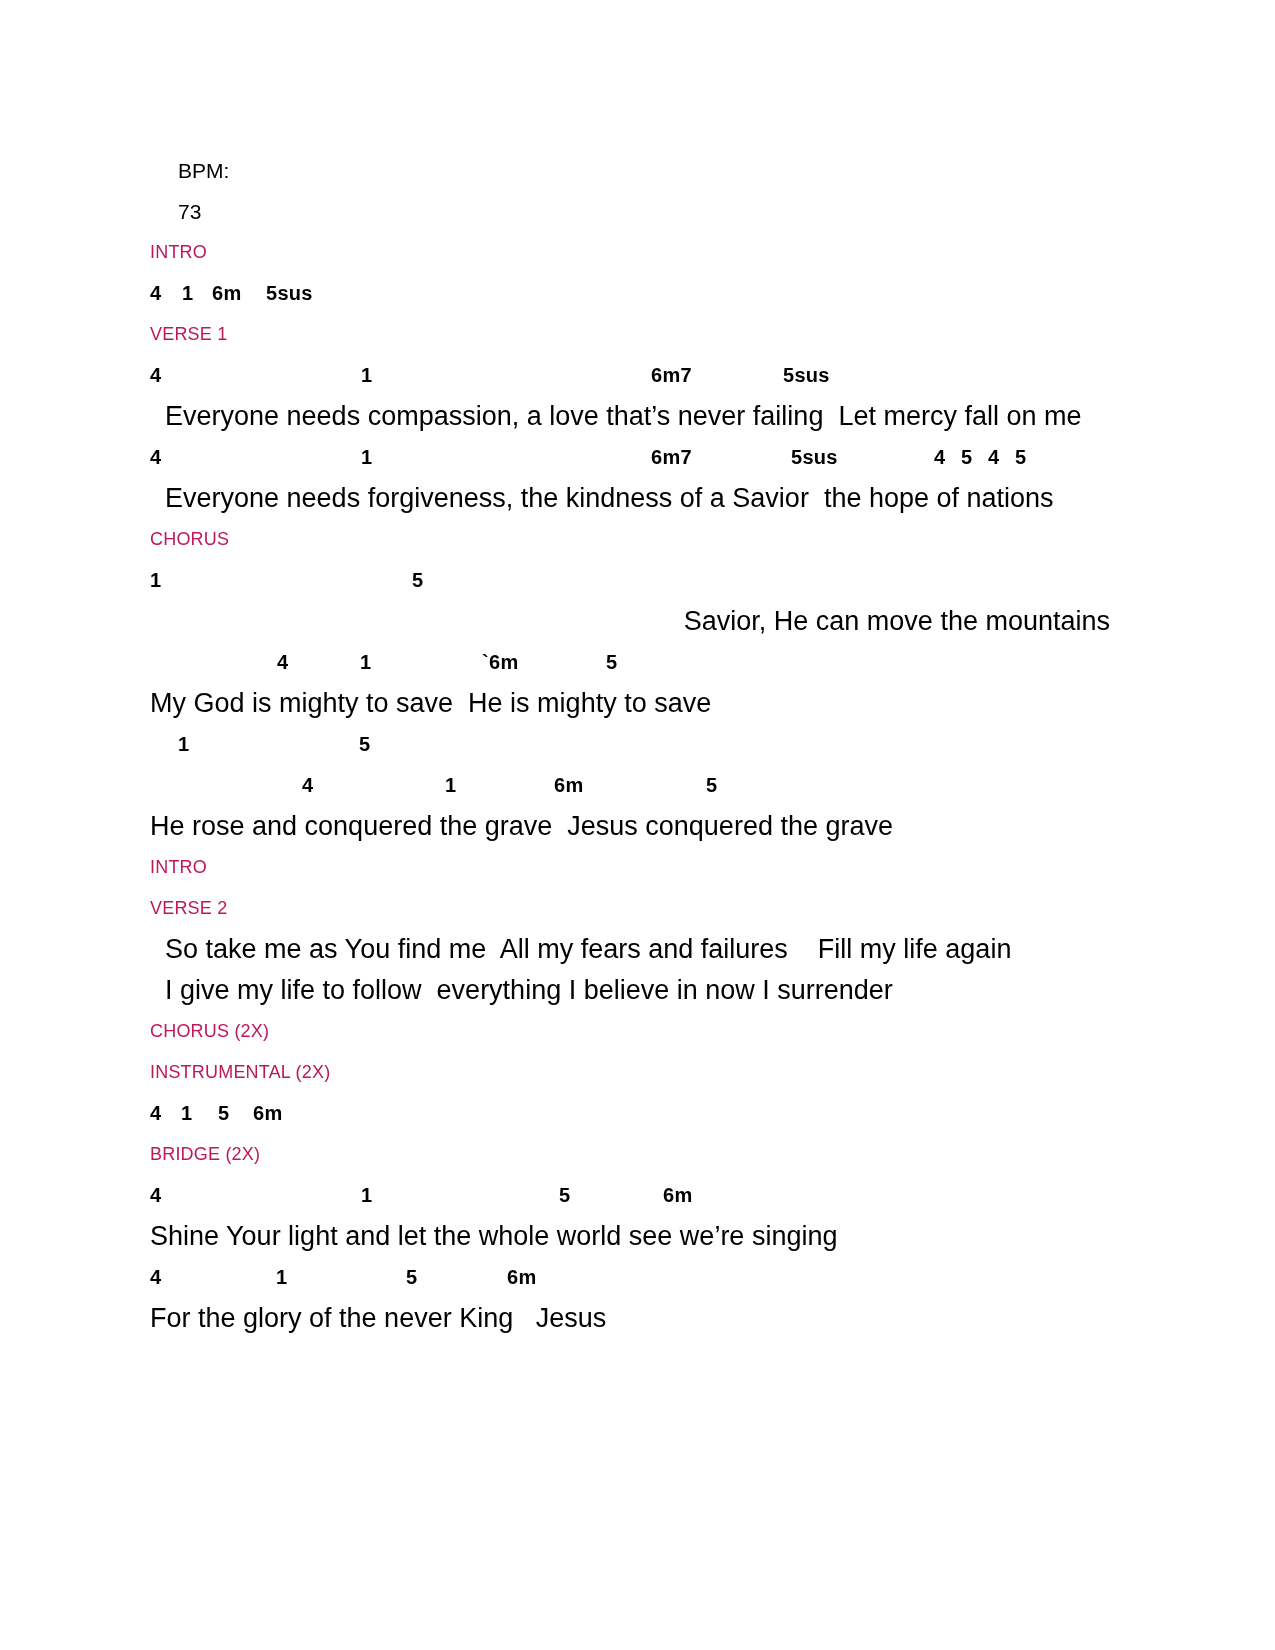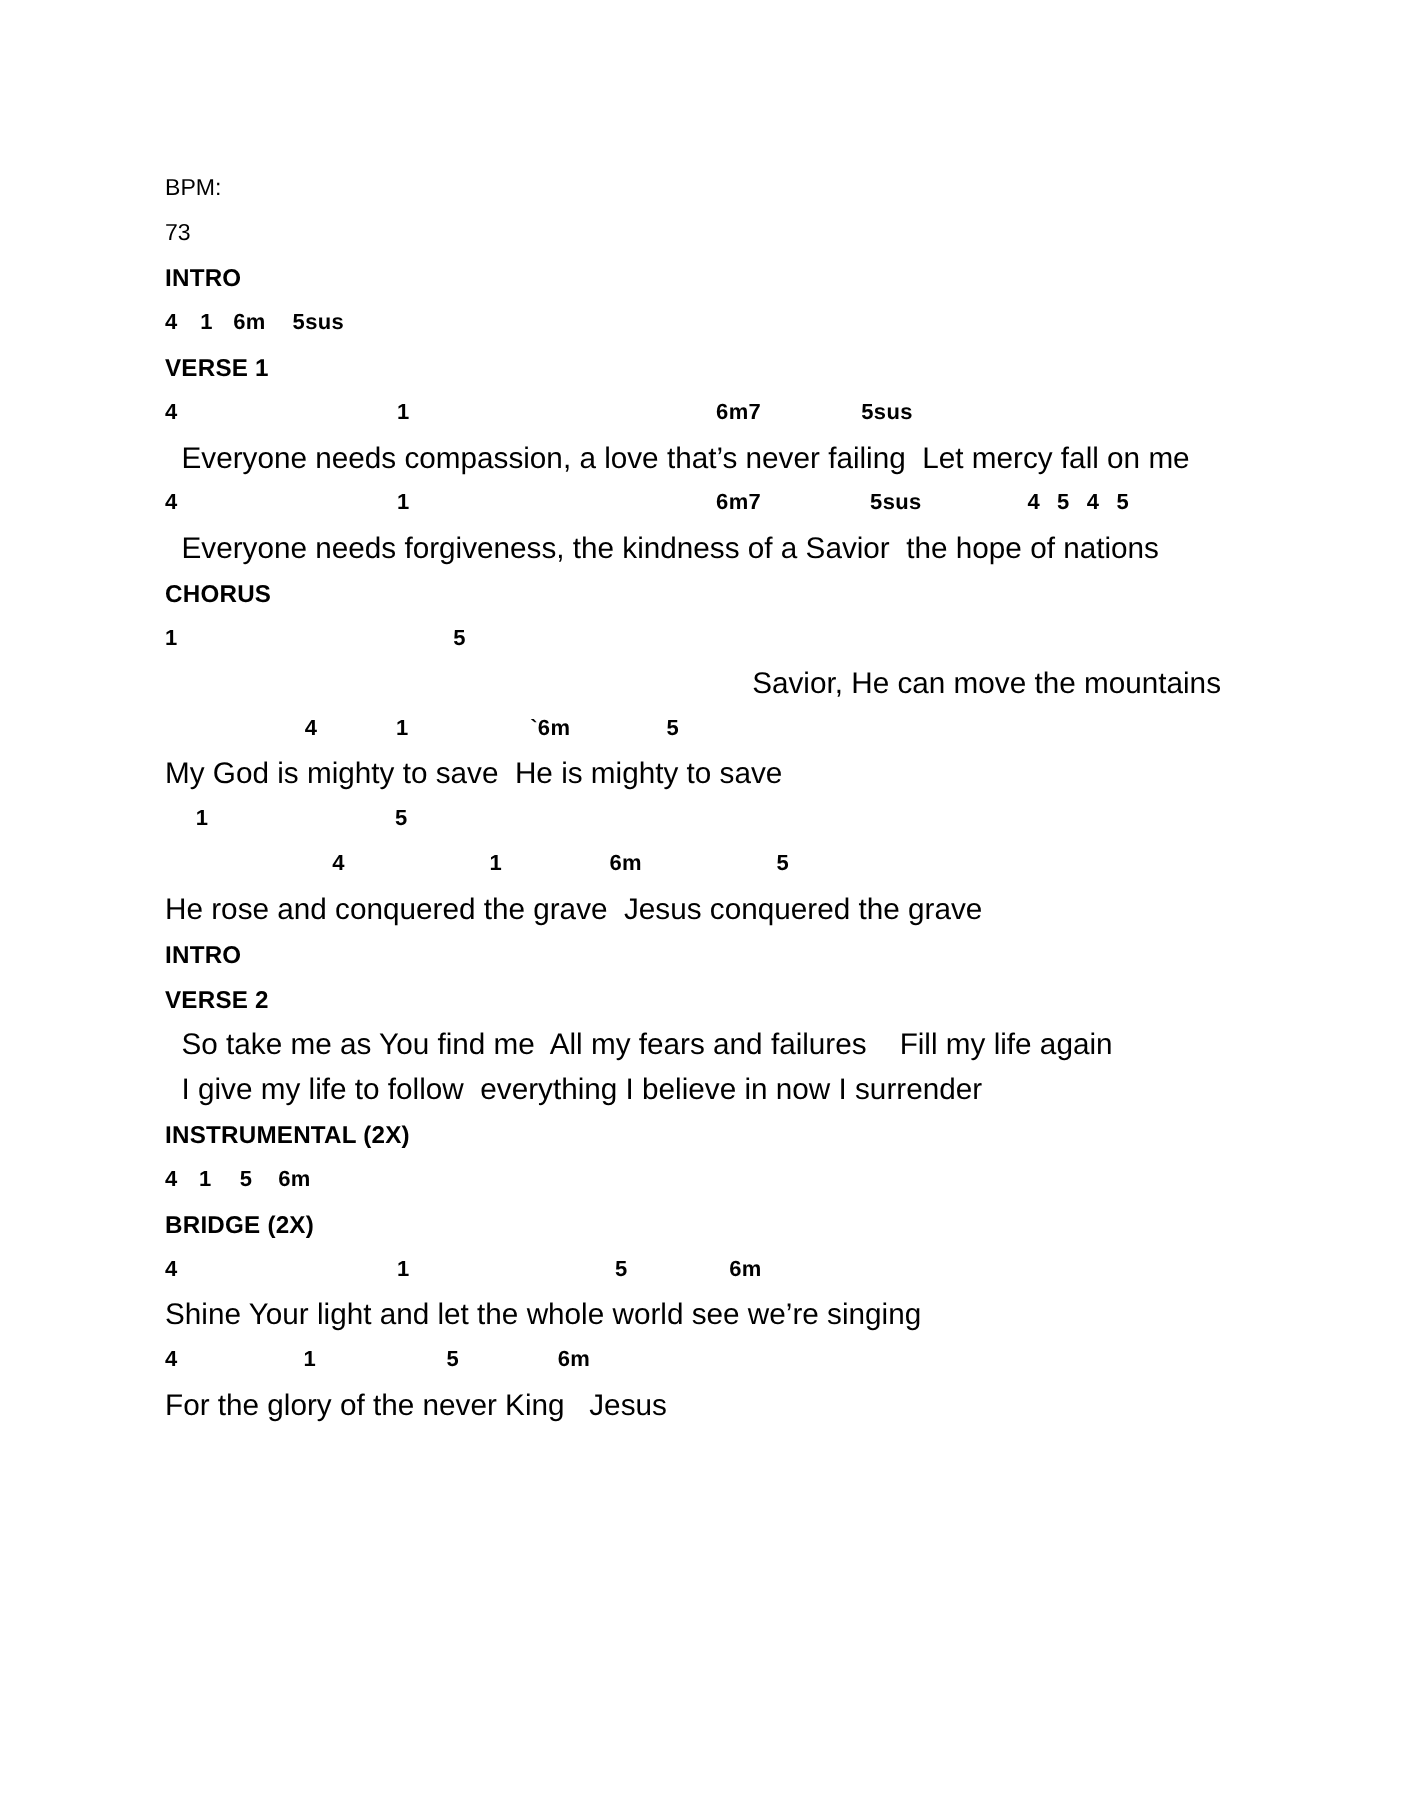--- a/index.html
+++ b/index.html
@@ -36,27 +36,28 @@
     height: 41px;
     line-height: 41px;
     white-space: nowrap;
   }
 
   
   .plain {
     font-size: 21px;
     font-weight: 400;
     color: #000000;
+    margin-left: 28px;
   }
 
   
   .section {
-    font-size: 22px;
-    font-weight: bold;
-    color: #000000;
+    font-size: 18px;
+    font-weight: normal;
+    color: #be185d;
     letter-spacing: 0.2px;
   }
 
   
   .lyric {
     font-size: 27px;
     font-weight: 400;
     color: #000000;
   }
 
@@ -143,20 +144,21 @@
       <span class="chord" style="left:556px">5</span>
     </div>
     <div class="line lyric" style="white-space: pre;">He rose and conquered the grave  Jesus conquered the grave</div>
 
     <div class="line section">INTRO</div>
 
     <div class="line section">VERSE 2</div>
     <div class="line lyric" style="white-space: pre;">  So take me as You find me  All my fears and failures    Fill my life again</div>
     <div class="line lyric" style="white-space: pre;">  I give my life to follow  everything I believe in now I surrender</div>
 
+    <div class="line section">CHORUS (2X)</div>
 
     <div class="line section">INSTRUMENTAL (2X)</div>
     <div class="chordrow">
       <span class="chord" style="left:0px">4</span>
       <span class="chord" style="left:31px">1</span>
       <span class="chord" style="left:68px">5</span>
       <span class="chord" style="left:103px">6m</span>
     </div>
 
     <div class="line section">BRIDGE (2X)</div>

